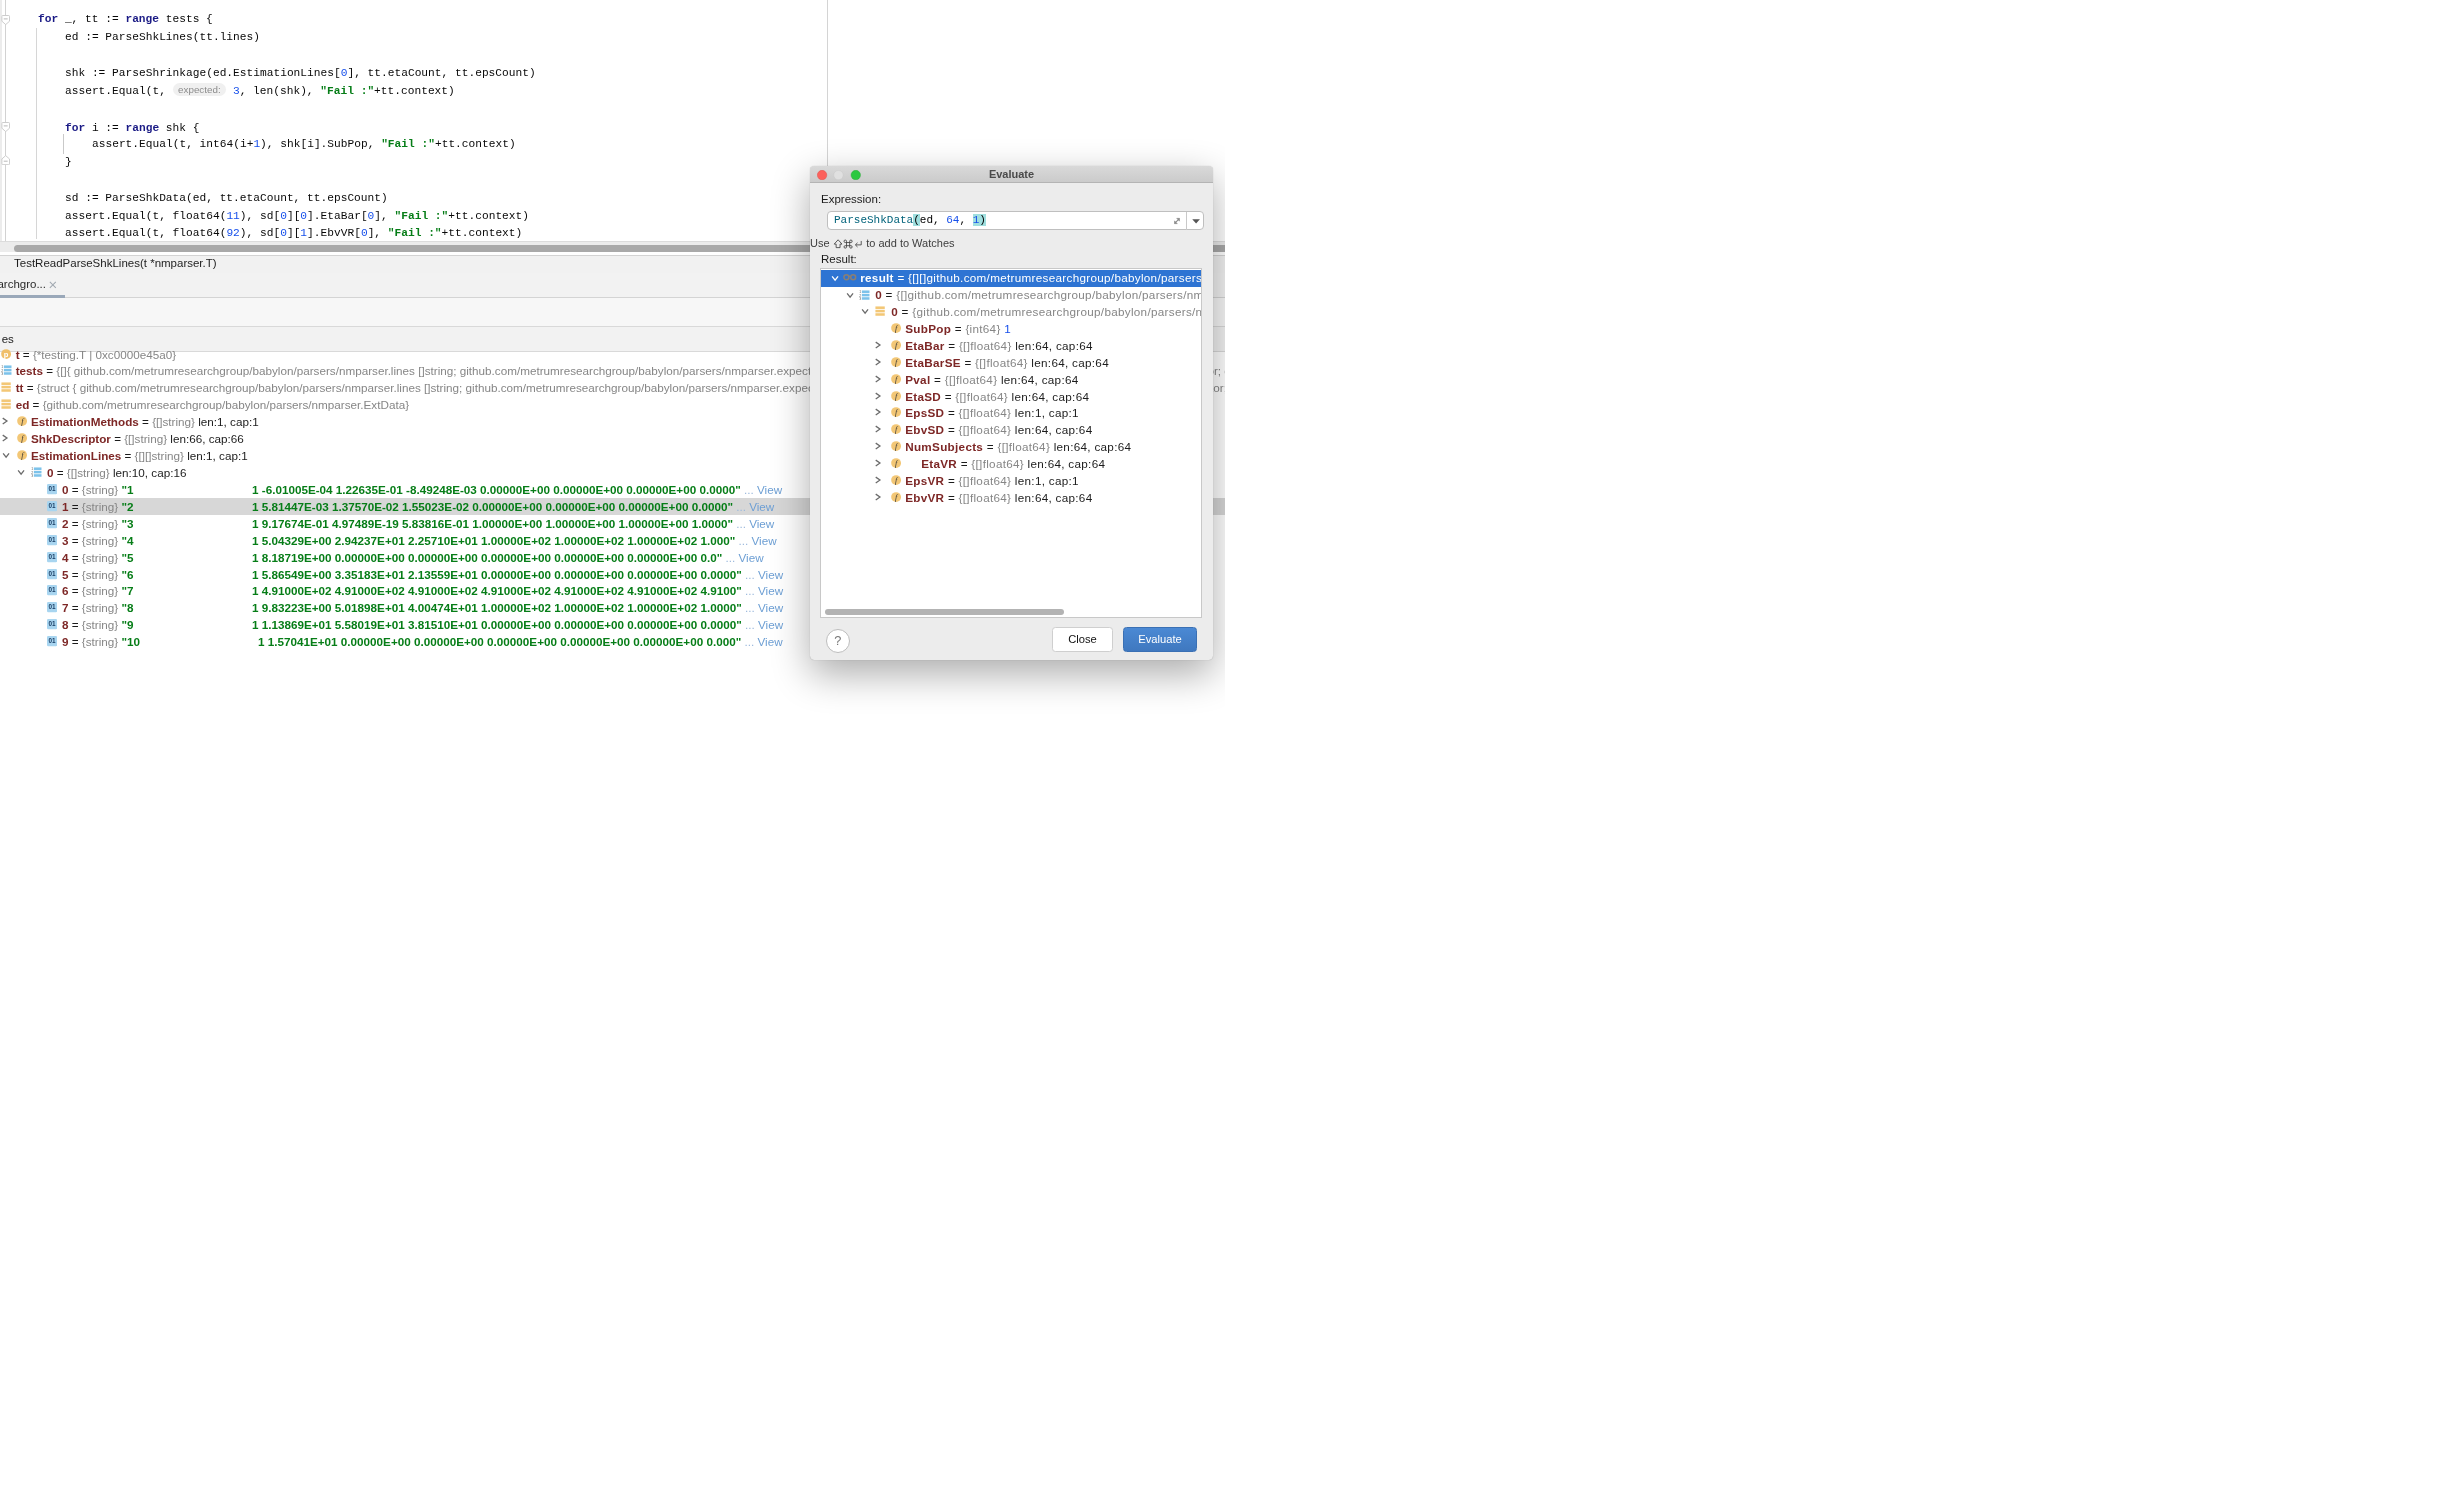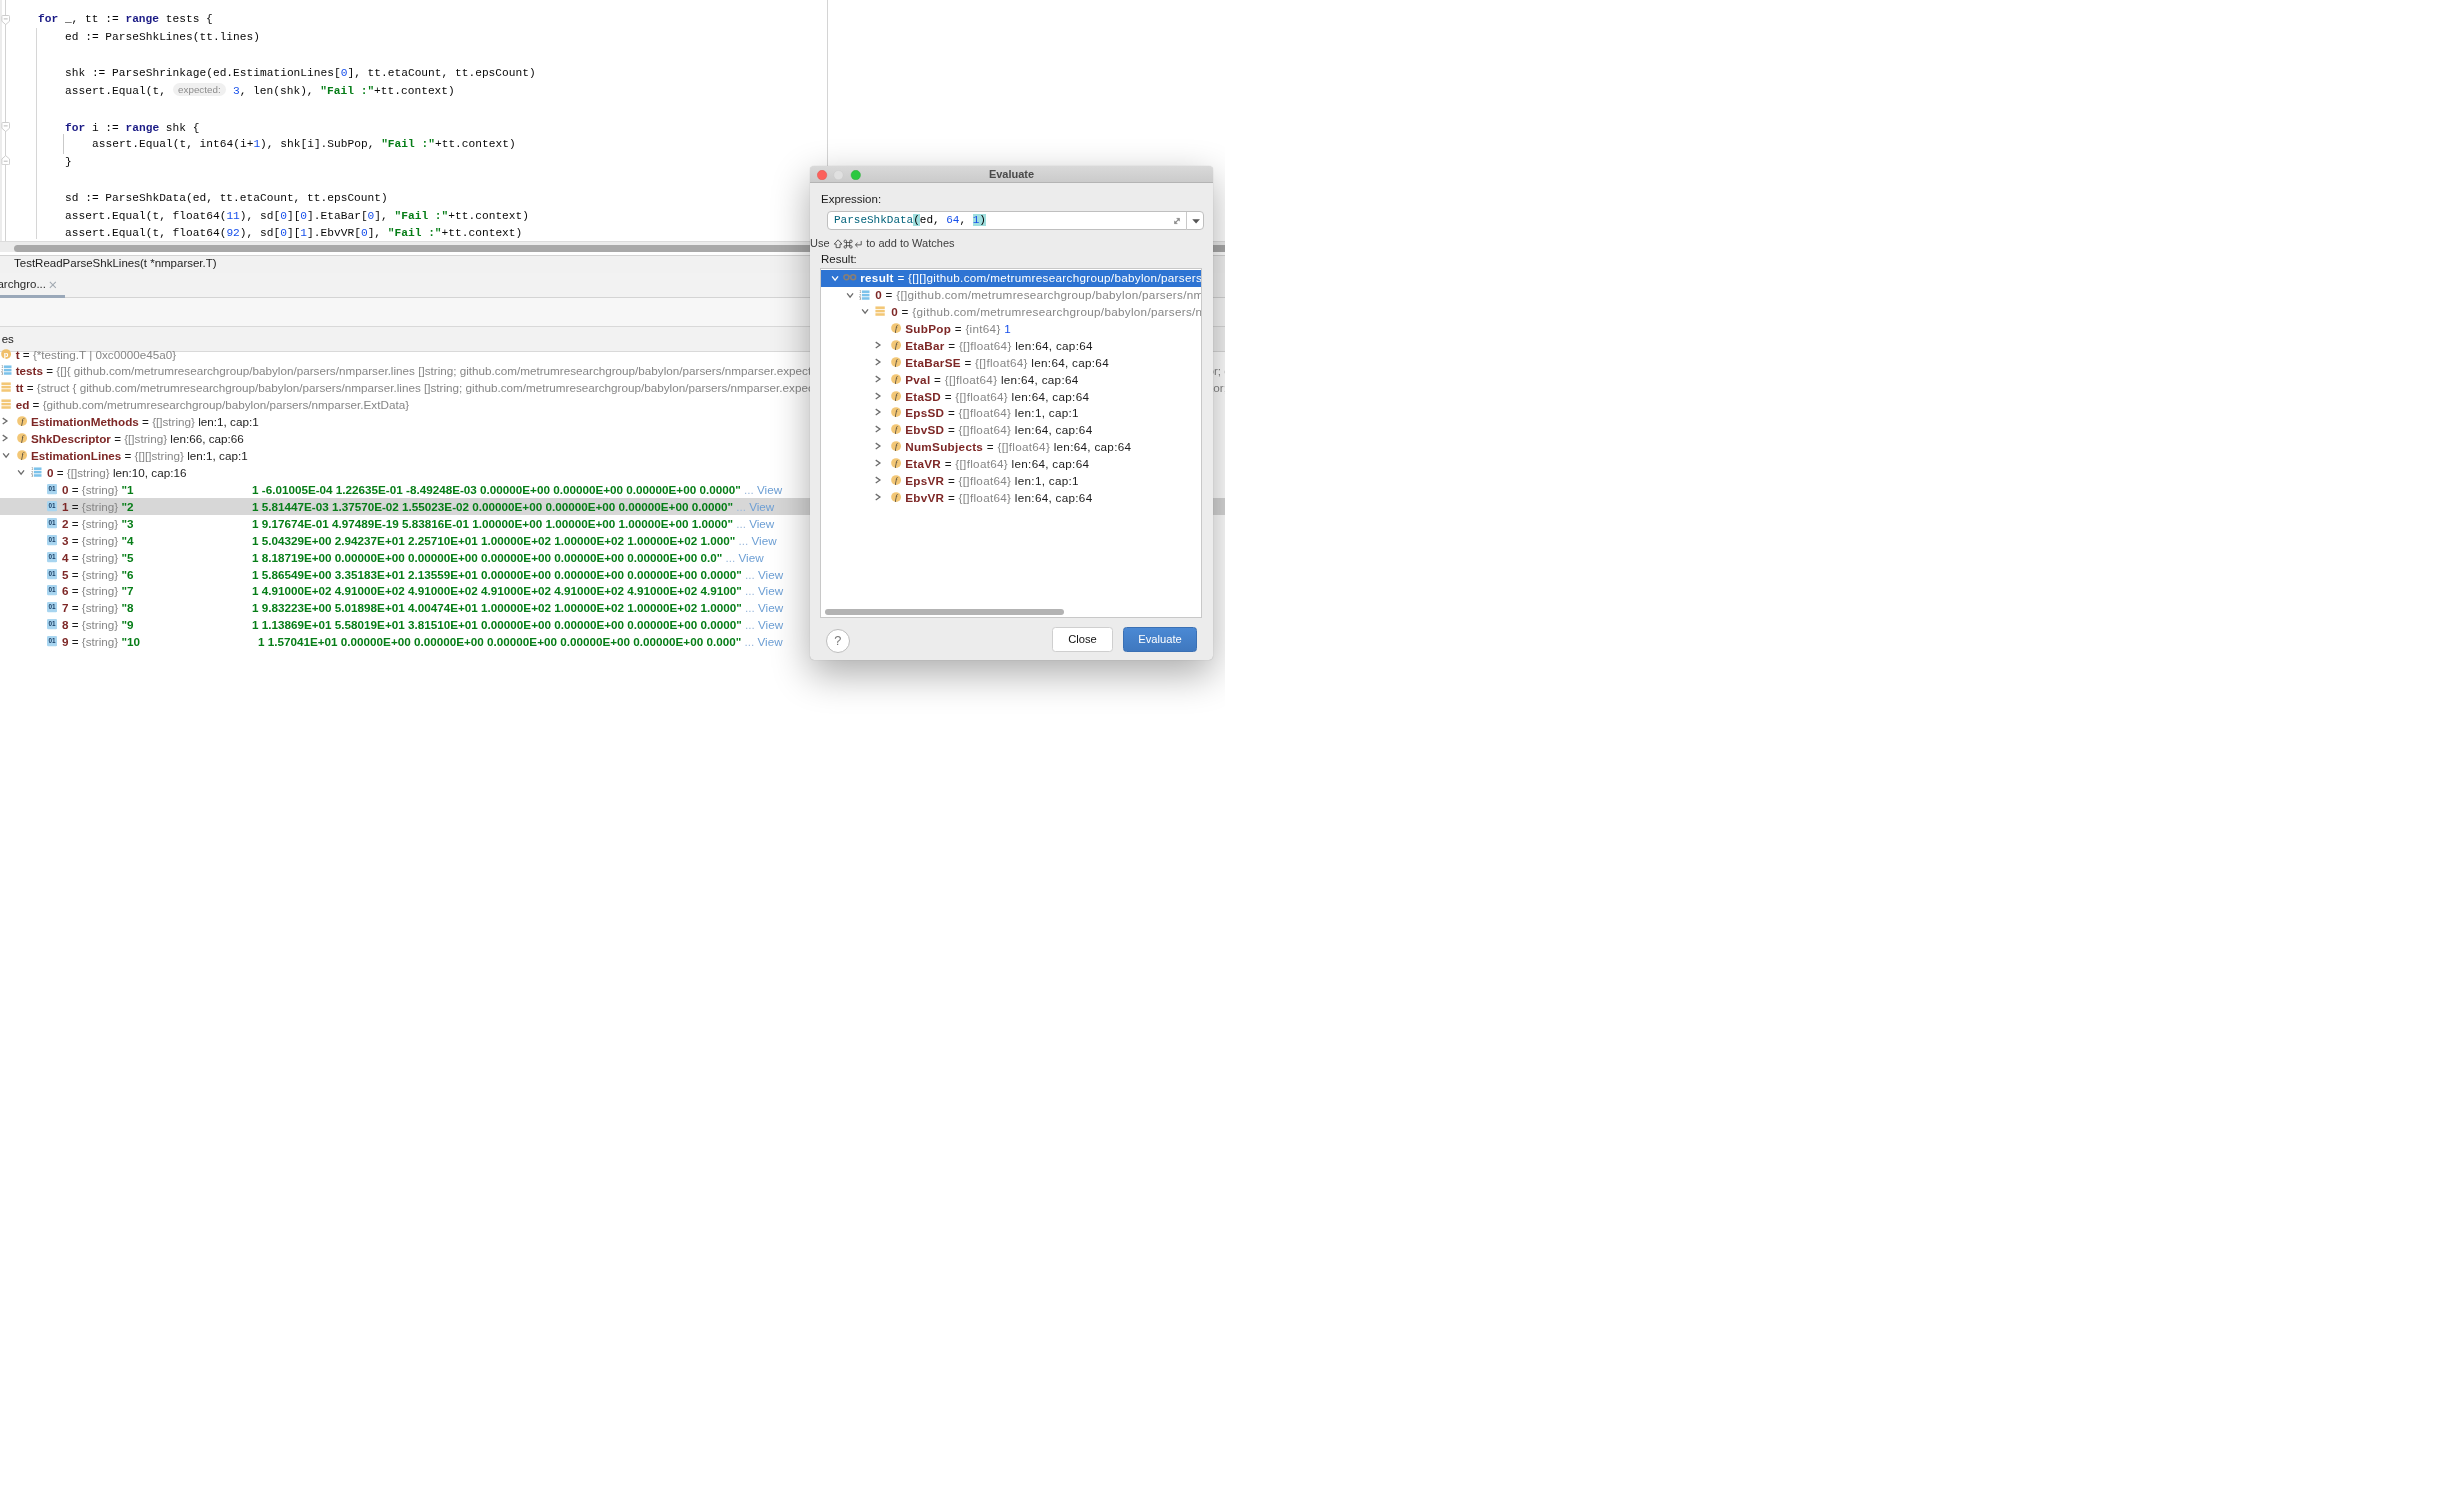--- a/index.html
+++ b/index.html
@@ -254,21 +254,21 @@
           <path d="M2 2.5 L7 6 L2 9.5" fill="none" stroke="#6b6b6b" stroke-width="1.5"></path>
         </svg><svg class="ic" style="left:70px;top:3.4px;font-size:13.8px" width="10.2" height="10.2" viewBox="0 0 12 12">
           <circle cx="6" cy="6" r="5.8" fill="#f3c776"></circle>
           <text x="6.2" y="9.4" font-size="9.5" font-family="Liberation Serif" font-style="italic" fill="#333" text-anchor="middle">f</text>
         </svg><span class="tx" style="left:84px"><span class="mn">NumSubjects</span><span class="bk"> = </span><span class="gy">{[]float64}</span><span class="bk"> len:64, cap:64</span></span></div>
 <div class="tr" style="top:186px;width:380px;font-size:11.7px;letter-spacing:0.3px"><svg class="ic" style="left:53px;top:3.4px" width="7.7" height="10.2" viewBox="0 0 9 12">
           <path d="M2 2.5 L7 6 L2 9.5" fill="none" stroke="#6b6b6b" stroke-width="1.5"></path>
         </svg><svg class="ic" style="left:70px;top:3.4px;font-size:13.8px" width="10.2" height="10.2" viewBox="0 0 12 12">
           <circle cx="6" cy="6" r="5.8" fill="#f3c776"></circle>
           <text x="6.2" y="9.4" font-size="9.5" font-family="Liberation Serif" font-style="italic" fill="#333" text-anchor="middle">f</text>
-        </svg><span class="tx" style="left:84px"><span class="mn">EtaVR</span><span class="bk"> = </span><span class="gy">{[]float64}</span><span class="bk"> len:64, cap:64</span></span></div>
+        </svg><span class="tx" style="left:100px"><span class="mn">EtaVR</span><span class="bk"> = </span><span class="gy">{[]float64}</span><span class="bk"> len:64, cap:64</span></span></div>
 <div class="tr" style="top:203px;width:380px;font-size:11.7px;letter-spacing:0.3px"><svg class="ic" style="left:53px;top:3.4px" width="7.7" height="10.2" viewBox="0 0 9 12">
           <path d="M2 2.5 L7 6 L2 9.5" fill="none" stroke="#6b6b6b" stroke-width="1.5"></path>
         </svg><svg class="ic" style="left:70px;top:3.4px;font-size:13.8px" width="10.2" height="10.2" viewBox="0 0 12 12">
           <circle cx="6" cy="6" r="5.8" fill="#f3c776"></circle>
           <text x="6.2" y="9.4" font-size="9.5" font-family="Liberation Serif" font-style="italic" fill="#333" text-anchor="middle">f</text>
         </svg><span class="tx" style="left:84px"><span class="mn">EpsVR</span><span class="bk"> = </span><span class="gy">{[]float64}</span><span class="bk"> len:1, cap:1</span></span></div>
 <div class="tr" style="top:220px;width:380px;font-size:11.7px;letter-spacing:0.3px"><svg class="ic" style="left:53px;top:3.4px" width="7.7" height="10.2" viewBox="0 0 9 12">
           <path d="M2 2.5 L7 6 L2 9.5" fill="none" stroke="#6b6b6b" stroke-width="1.5"></path>
         </svg><svg class="ic" style="left:70px;top:3.4px;font-size:13.8px" width="10.2" height="10.2" viewBox="0 0 12 12">
           <circle cx="6" cy="6" r="5.8" fill="#f3c776"></circle>

